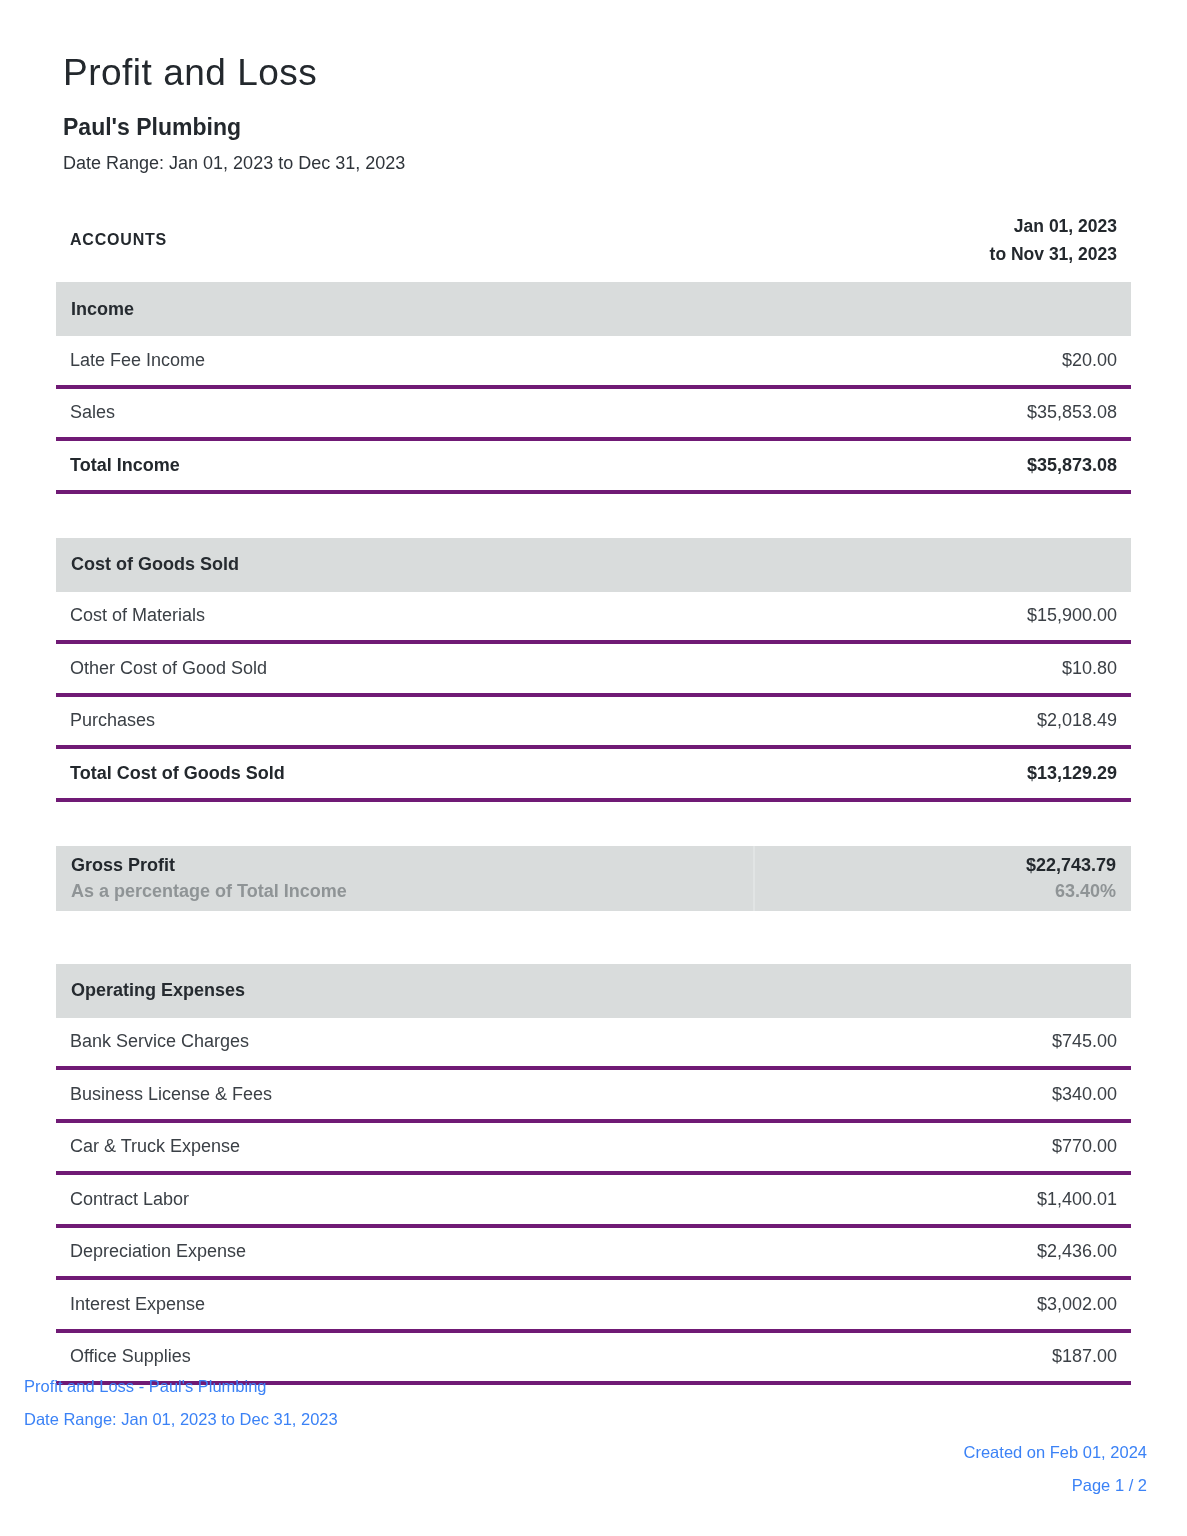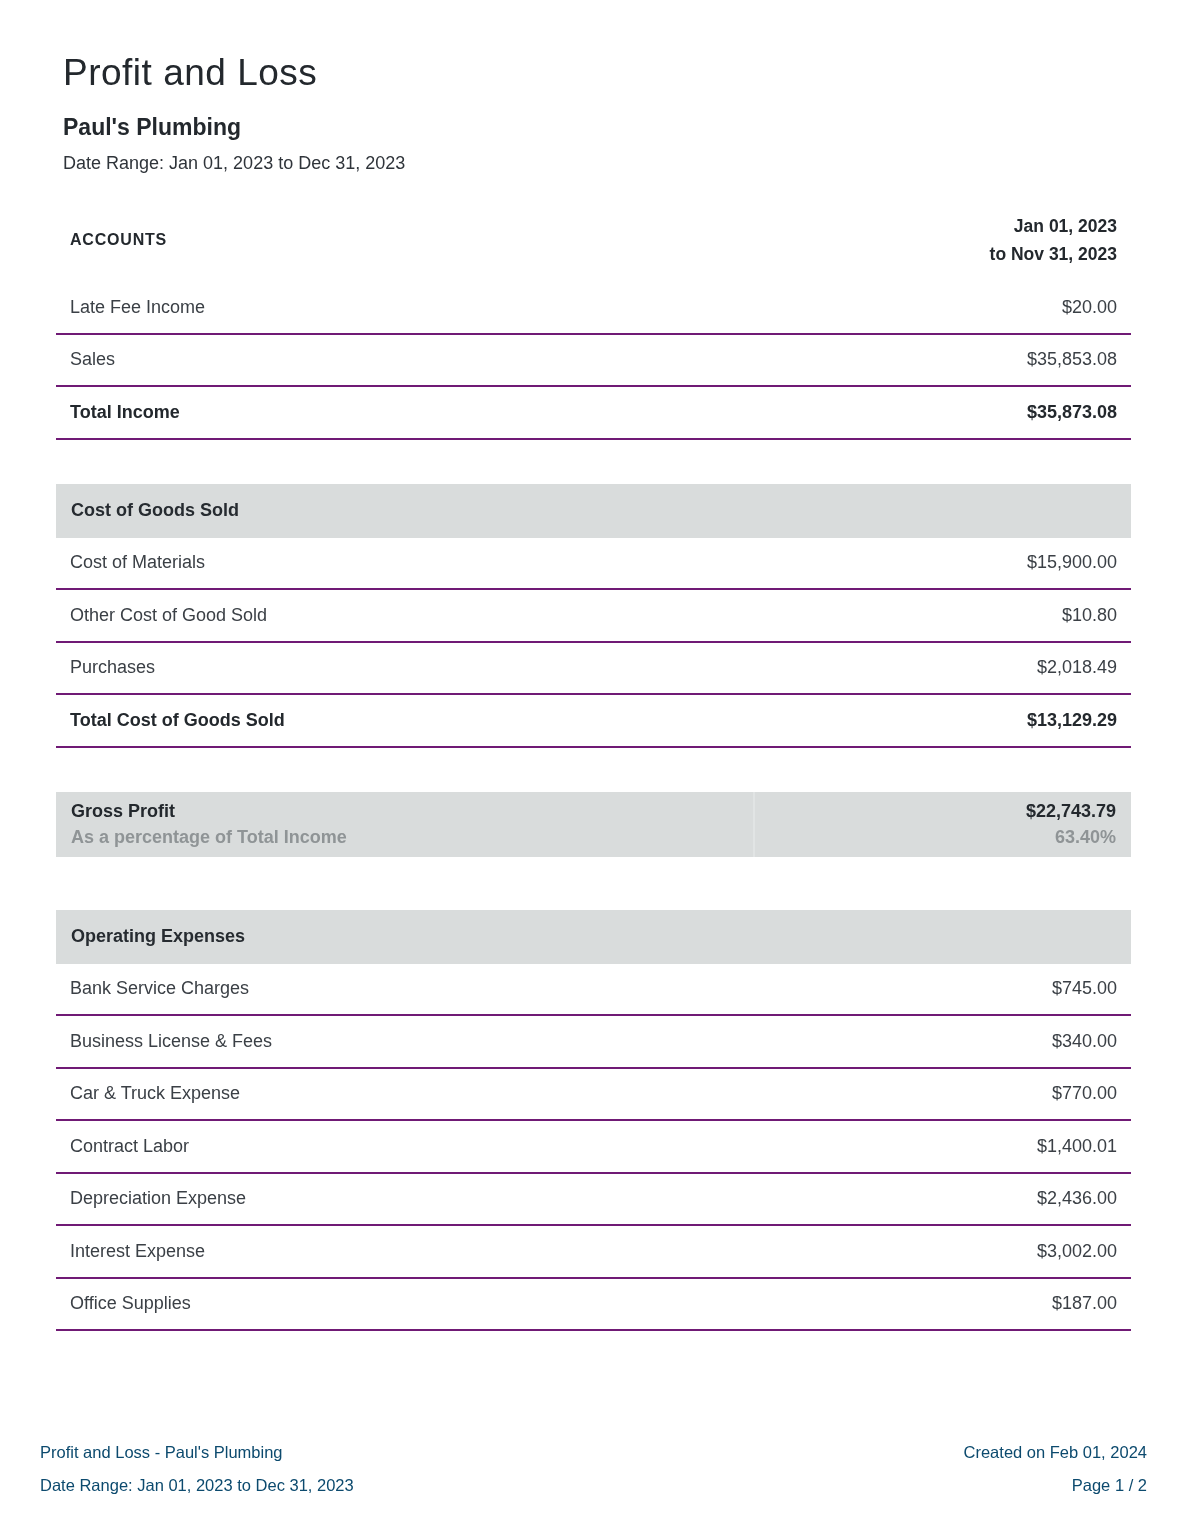--- a/index.html
+++ b/index.html
@@ -69,21 +69,21 @@
     font-size: 18px;
     font-weight: bold;
     color: #262b30;
   }
   .row {
     height: 52.5px;
     display: flex;
     justify-content: space-between;
     align-items: center;
     padding: 0 14px;
-    border-bottom: 2px solid #701a75;
+    border-bottom: 4px solid #701a75;
     font-size: 18px;
     color: #3b4046;
   }
   .row.total { font-weight: bold; color: #23282d; }
   .row .amount { text-align: right; }
 
   
   .gross-band {
     background: #d9dcdc;
     height: 65px;
@@ -112,28 +112,29 @@
     font-size: 18px;
     font-weight: bold;
     color: #8f9496;
     line-height: 26px;
   }
   .gross-right { text-align: right; }
 
   
   .page-footer {
     position: absolute;
-    left: 40px;
+    left: 24px;
     right: 40px;
     bottom: 34px;
     display: flex;
     justify-content: space-between;
     font-size: 16.5px;
-    color: #0c4a6e;
+    color: #3b82f6;
     line-height: 33px;
+    flex-direction: column;
   }
   .page-footer .right { text-align: right; }
 </style>
 </head>
 <body>
 
 <div class="content">
 
   <div class="report-header">
     <div class="report-title">Profit and Loss</div>
@@ -143,20 +144,21 @@
 
   <div class="table-header">
     <div class="accounts-label">ACCOUNTS</div>
     <div class="period-label">
       <div>Jan 01, 2023</div>
       <div>to Nov 31, 2023</div>
     </div>
   </div>
 
   <div class="section">
+    <div class="section-band">Income</div>
     <div class="row">
       <span>Late Fee Income</span>
       <span class="amount">$20.00</span>
     </div>
     <div class="row">
       <span>Sales</span>
       <span class="amount">$35,853.08</span>
     </div>
     <div class="row total">
       <span>Total Income</span>

